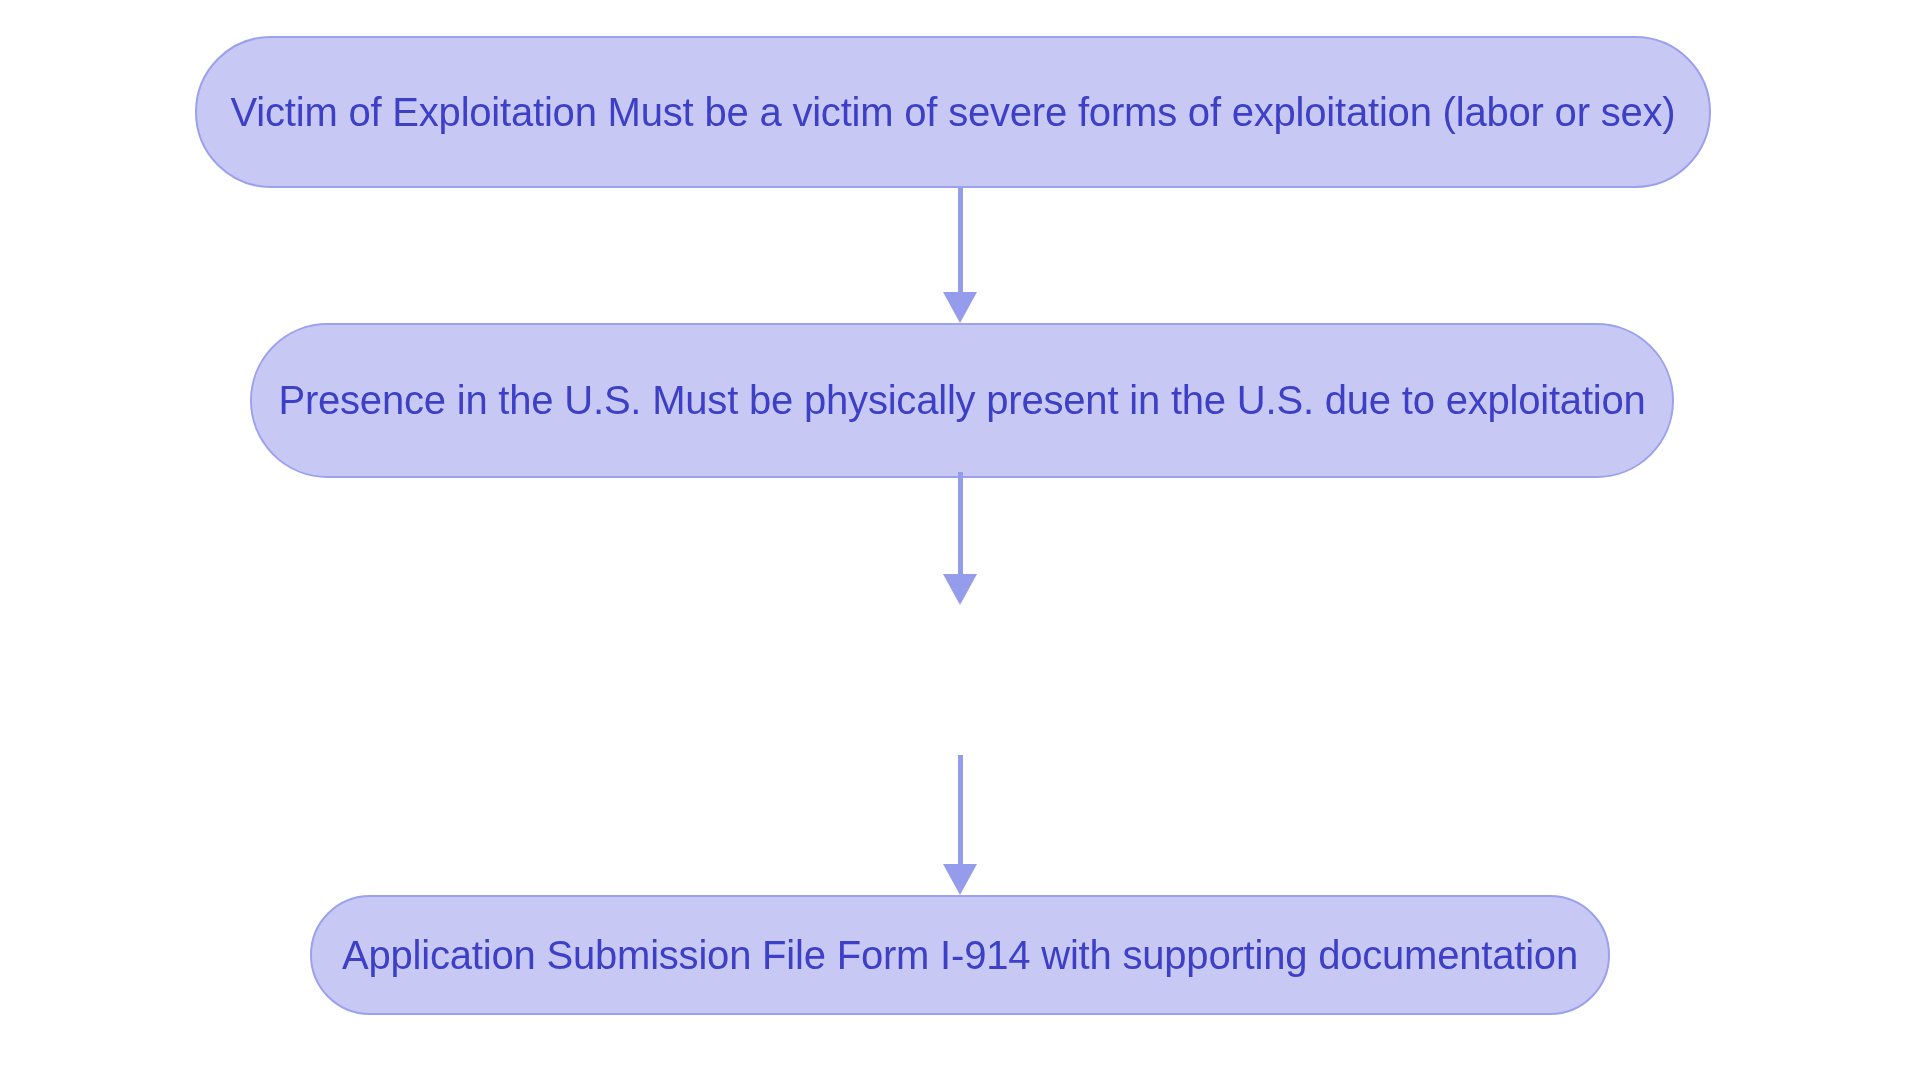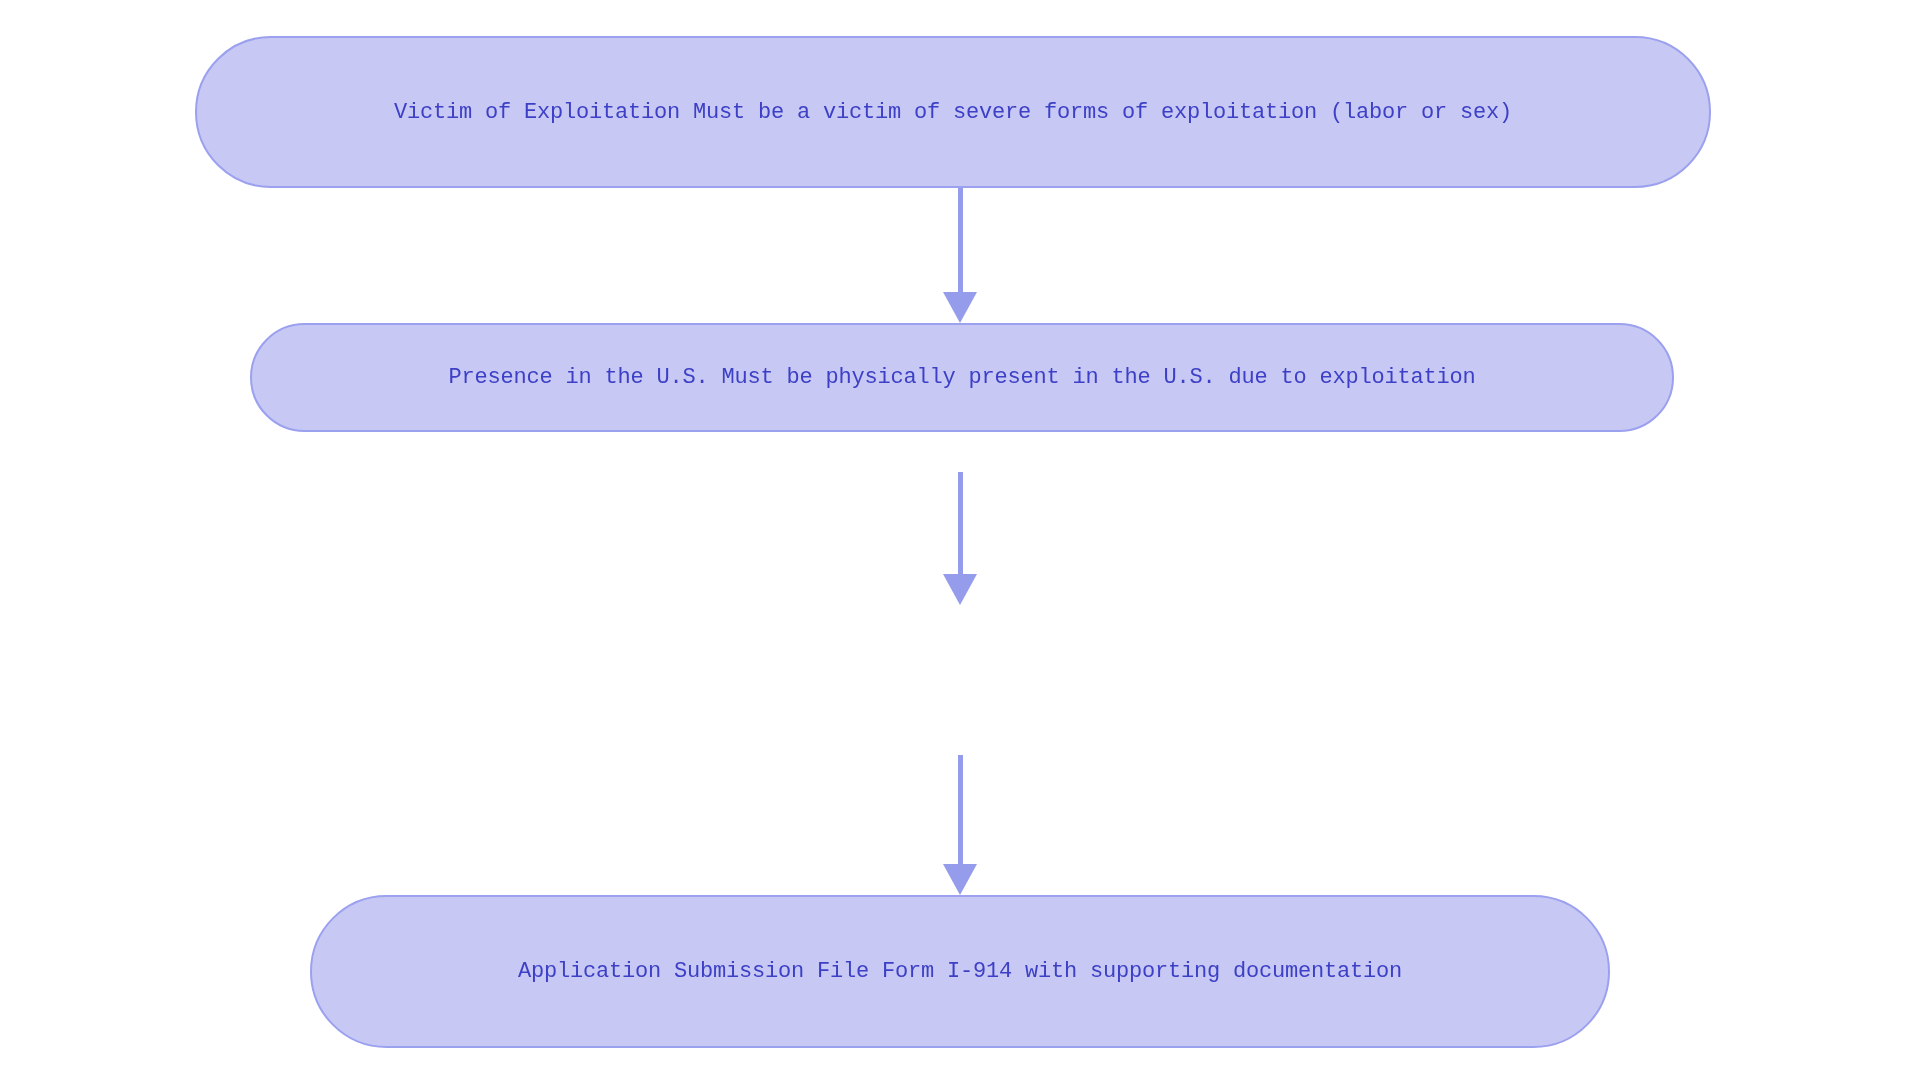--- a/index.html
+++ b/index.html
@@ -24,28 +24,27 @@
   .node {
     position: absolute;
     background: var(--node-fill);
     border: 2px solid var(--node-border);
     border-radius: 78px;
     display: flex;
     align-items: center;
     justify-content: center;
   }
   .node-label {
-    font-size: 22px;
+    font-size: 40px;
     font-weight: 400;
     letter-spacing: -0.2px;
     color: var(--node-text);
     text-align: left;
     white-space: nowrap;
     padding: 0 40px;
-    font-family: Liberation Mono, monospace;
   }
   .arrow {
     position: absolute;
     width: 34px;
     display: flex;
     flex-direction: column;
     align-items: center;
   }
   .arrow-line {
     width: 5px;
@@ -66,32 +65,32 @@
 
   <div class="node" style="left:195px; top:36px; width:1516px; height:152px;">
     <span class="node-label">Victim of Exploitation Must be a victim of severe forms of exploitation (labor or sex)</span>
   </div>
 
   <div class="arrow" style="left:943px; top:188px; height:135px;">
     <div class="arrow-line"></div>
     <div class="arrow-head"></div>
   </div>
 
-  <div class="node" style="left:250px; top:323px; width:1424px; height:109px;">
+  <div class="node" style="left:250px; top:323px; width:1424px; height:155px;">
     <span class="node-label">Presence in the U.S. Must be physically present in the U.S. due to exploitation</span>
   </div>
 
   <div class="arrow" style="left:943px; top:472px; height:133px;">
     <div class="arrow-line"></div>
     <div class="arrow-head"></div>
   </div>
 
 
   <div class="arrow" style="left:943px; top:755px; height:140px;">
     <div class="arrow-line"></div>
     <div class="arrow-head"></div>
   </div>
 
-  <div class="node" style="left:310px; top:895px; width:1300px; height:153px;">
+  <div class="node" style="left:310px; top:895px; width:1300px; height:120px;">
     <span class="node-label">Application Submission File Form I-914 with supporting documentation</span>
   </div>
 
 </div>
 
 </body></html>

